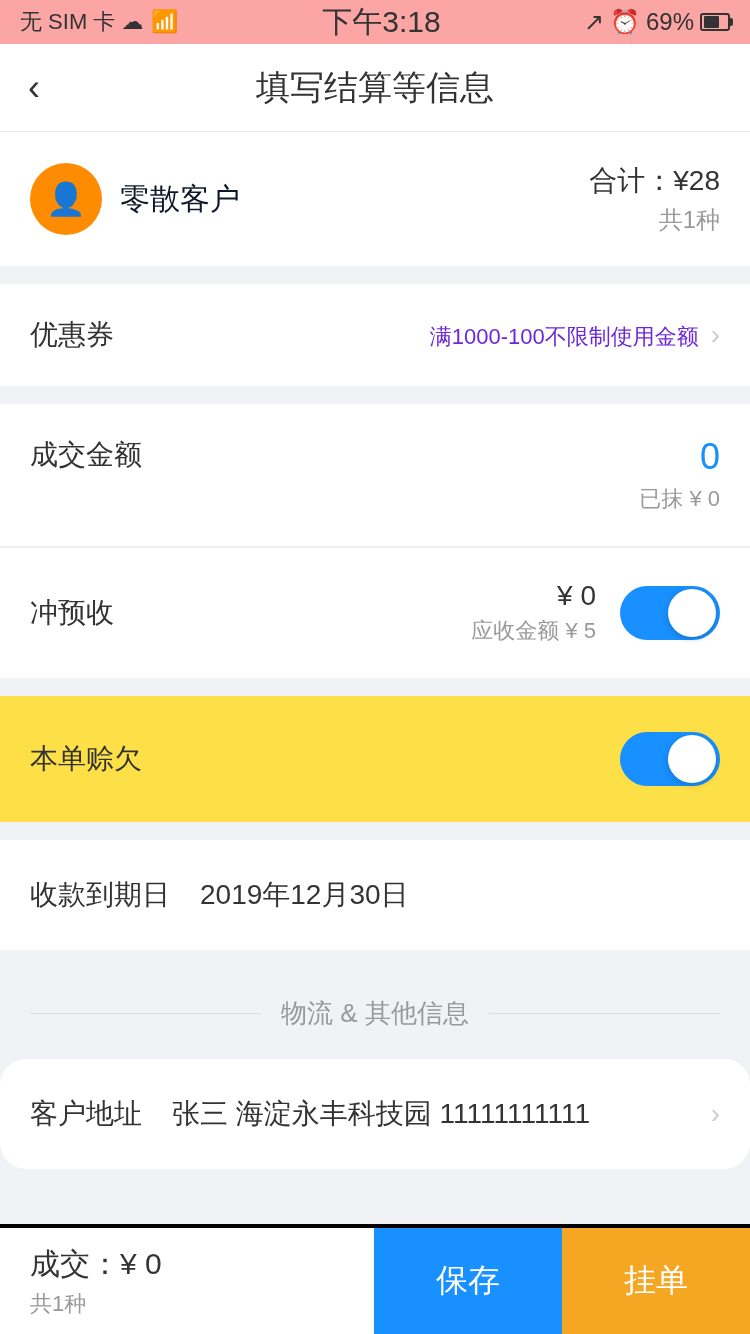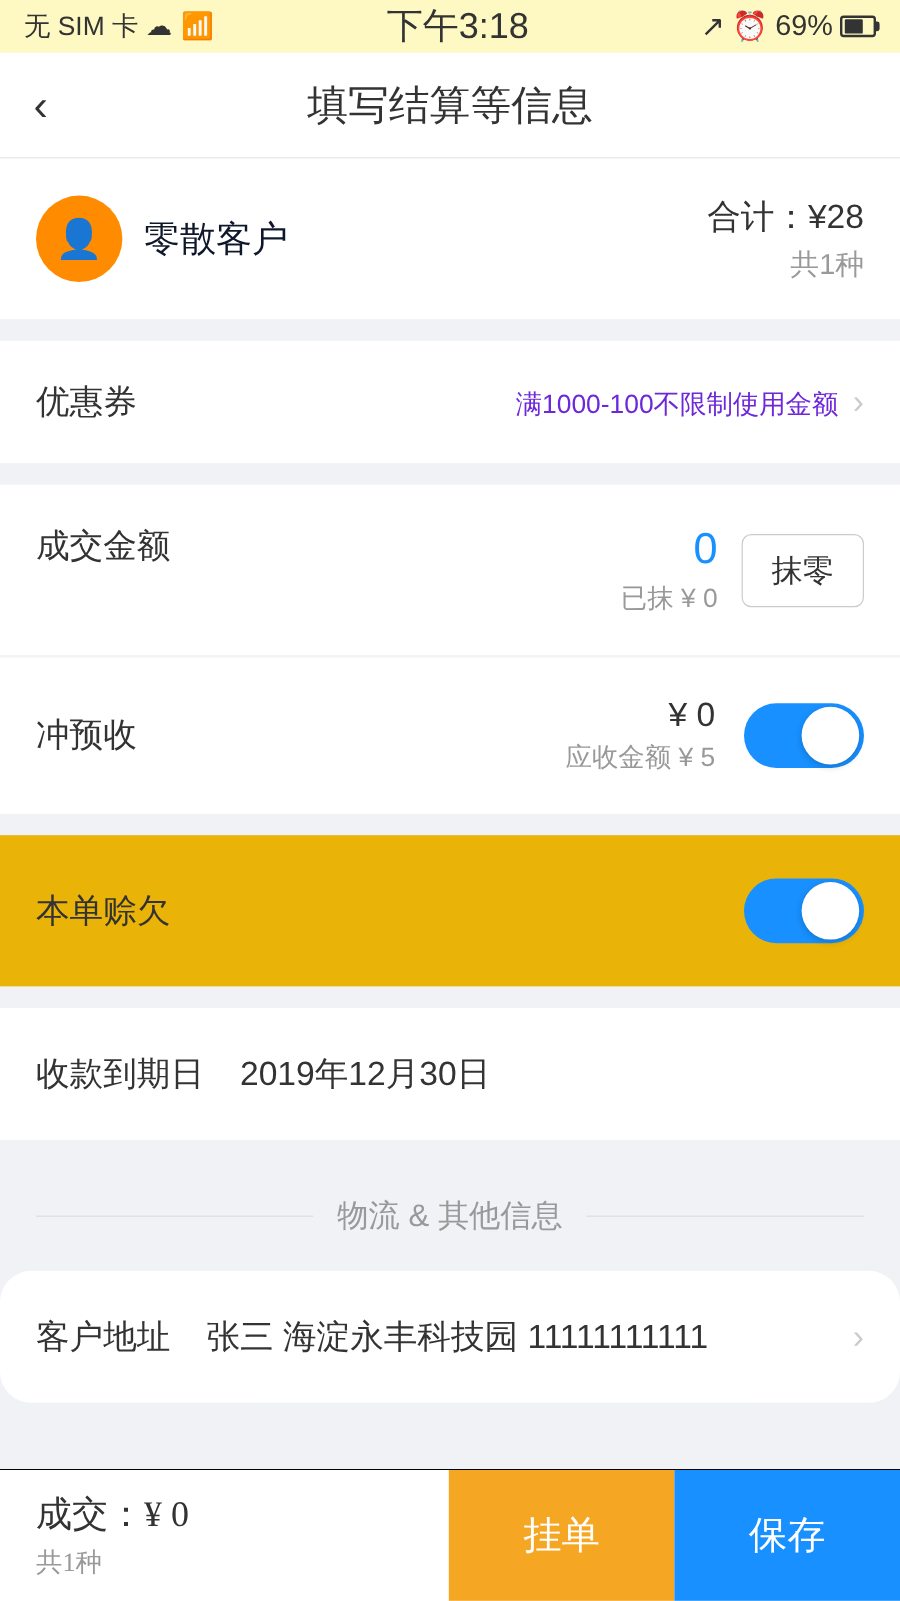--- a/index.html
+++ b/index.html
@@ -11,21 +11,21 @@
       background: #f0f2f5;
       font-size: 28px;
       color: #333;
       position: relative;
     }
 
     
     .status-bar {
       width: 100%;
       height: 44px;
-      background: #fef9c3;
+      background: #fca5a5;
       display: flex;
       align-items: center;
       justify-content: space-between;
       padding: 16px 20px;
       font-size: 24px;
       color: #333;
     }
     .status-left { display: flex; align-items: center; gap: 8px; }
     .status-center { font-size: 30px; font-weight: 500; }
     .status-right { display: flex; align-items: center; gap: 6px; font-size: 24px; }
@@ -185,21 +185,21 @@
       top: 3px; right: 4px;
       box-shadow: 0 2px 6px rgba(0,0,0,0.2);
     }
 
     
     .debt-row {
       display: flex;
       align-items: center;
       justify-content: space-between;
       padding: 36px 30px;
-      background: #eab308;
+      background: #fde047;
       margin-bottom: 18px;
     }
 
     
     .due-date-row {
       display: flex;
       align-items: center;
       padding: 36px 30px;
       background: #fff;
       margin-bottom: 18px;
@@ -246,22 +246,21 @@
     
     .bottom-bar {
       position: fixed;
       bottom: 0;
       left: 0;
       width: 750px;
       height: 110px;
       background: #fff;
       display: flex;
       align-items: center;
-      border-top: 1px solid #000000;
-      font-family: Liberation Serif, serif;
+      border-top: 4px solid #000000;
     }
     .bottom-info {
       flex: 1;
       padding: 0 30px;
     }
     .bottom-deal { font-size: 26px; color: #333; }
     .bottom-deal span { font-size: 30px; }
     .bottom-count { font-size: 22px; color: #999; margin-top: 4px; }
     .bottom-btn {
       height: 100%;
@@ -330,21 +329,20 @@
 
   <div class="card-section" style="margin-bottom:18px;">
 
     <div class="deal-amount-row">
       <span class="row-label">成交金额</span>
       <div class="deal-right">
         <div class="deal-value-block">
           <div class="deal-value">0</div>
           <div class="deal-sub">已抹  ¥ 0</div>
         </div>
-        <button class="round-btn">抹零</button>
       </div>
     </div>
 
     <div style="height:1px; background:#f0f0f0;"></div>
 
     <div class="advance-row">
       <span class="row-label">冲预收</span>
       <div class="advance-right">
         <div class="advance-values">
           <div class="advance-amount">¥ 0</div>
@@ -385,15 +383,15 @@
 
 </div>
 
 <div class="bottom-bar">
   <div class="bottom-info">
     <div class="bottom-deal">
       <span>成交：</span><span>¥ 0</span>
     </div>
     <div class="bottom-count">共1种</div>
   </div>
+  <div class="bottom-btn btn-save">保存</div>
   <div class="bottom-btn btn-hang">挂单</div>
-  <div class="bottom-btn btn-save">保存</div>
 </div>
 
 </body></html>

